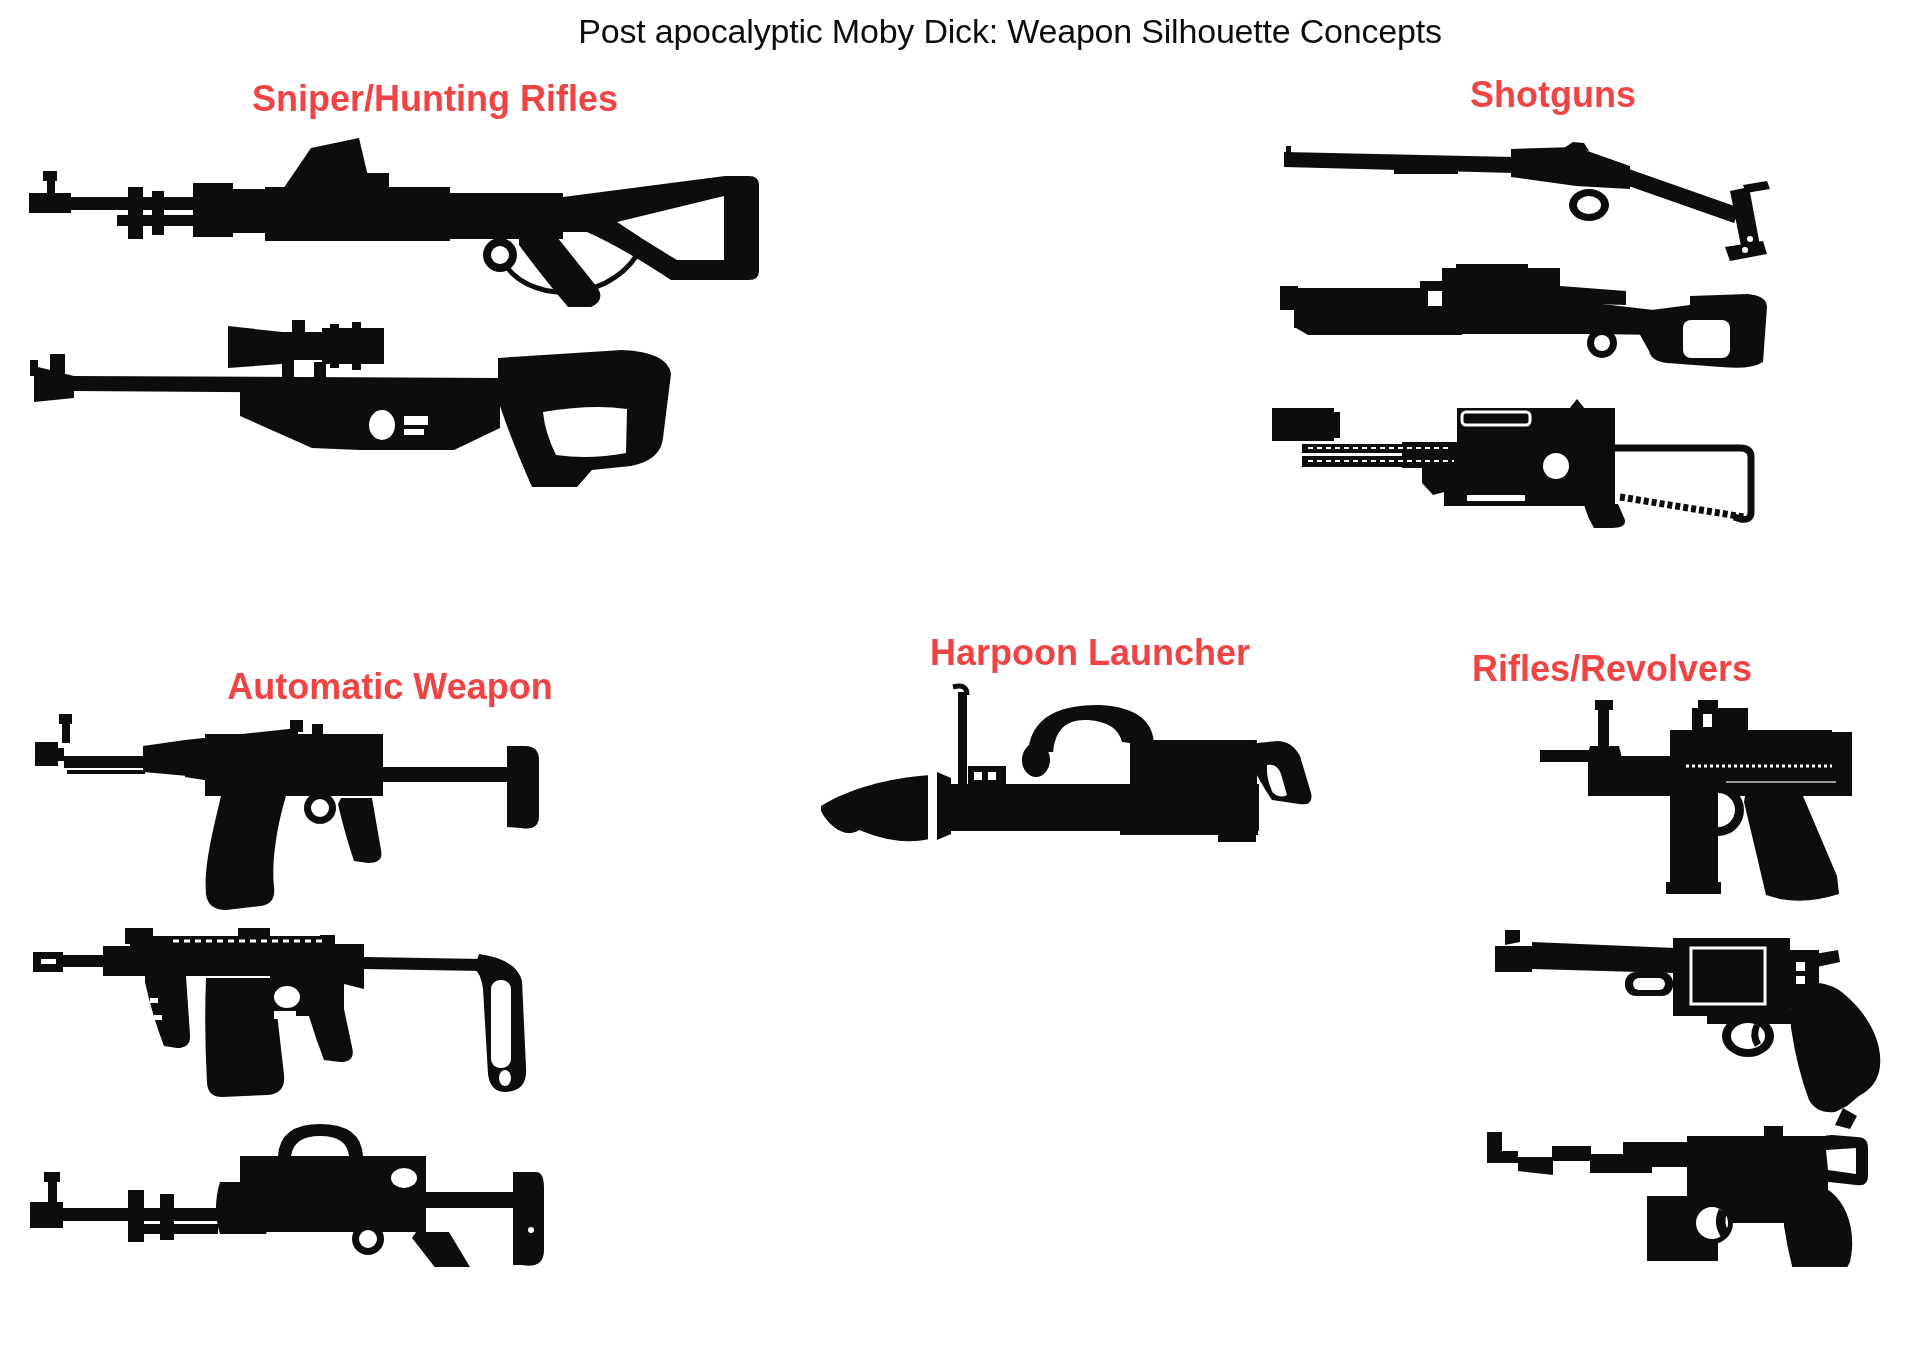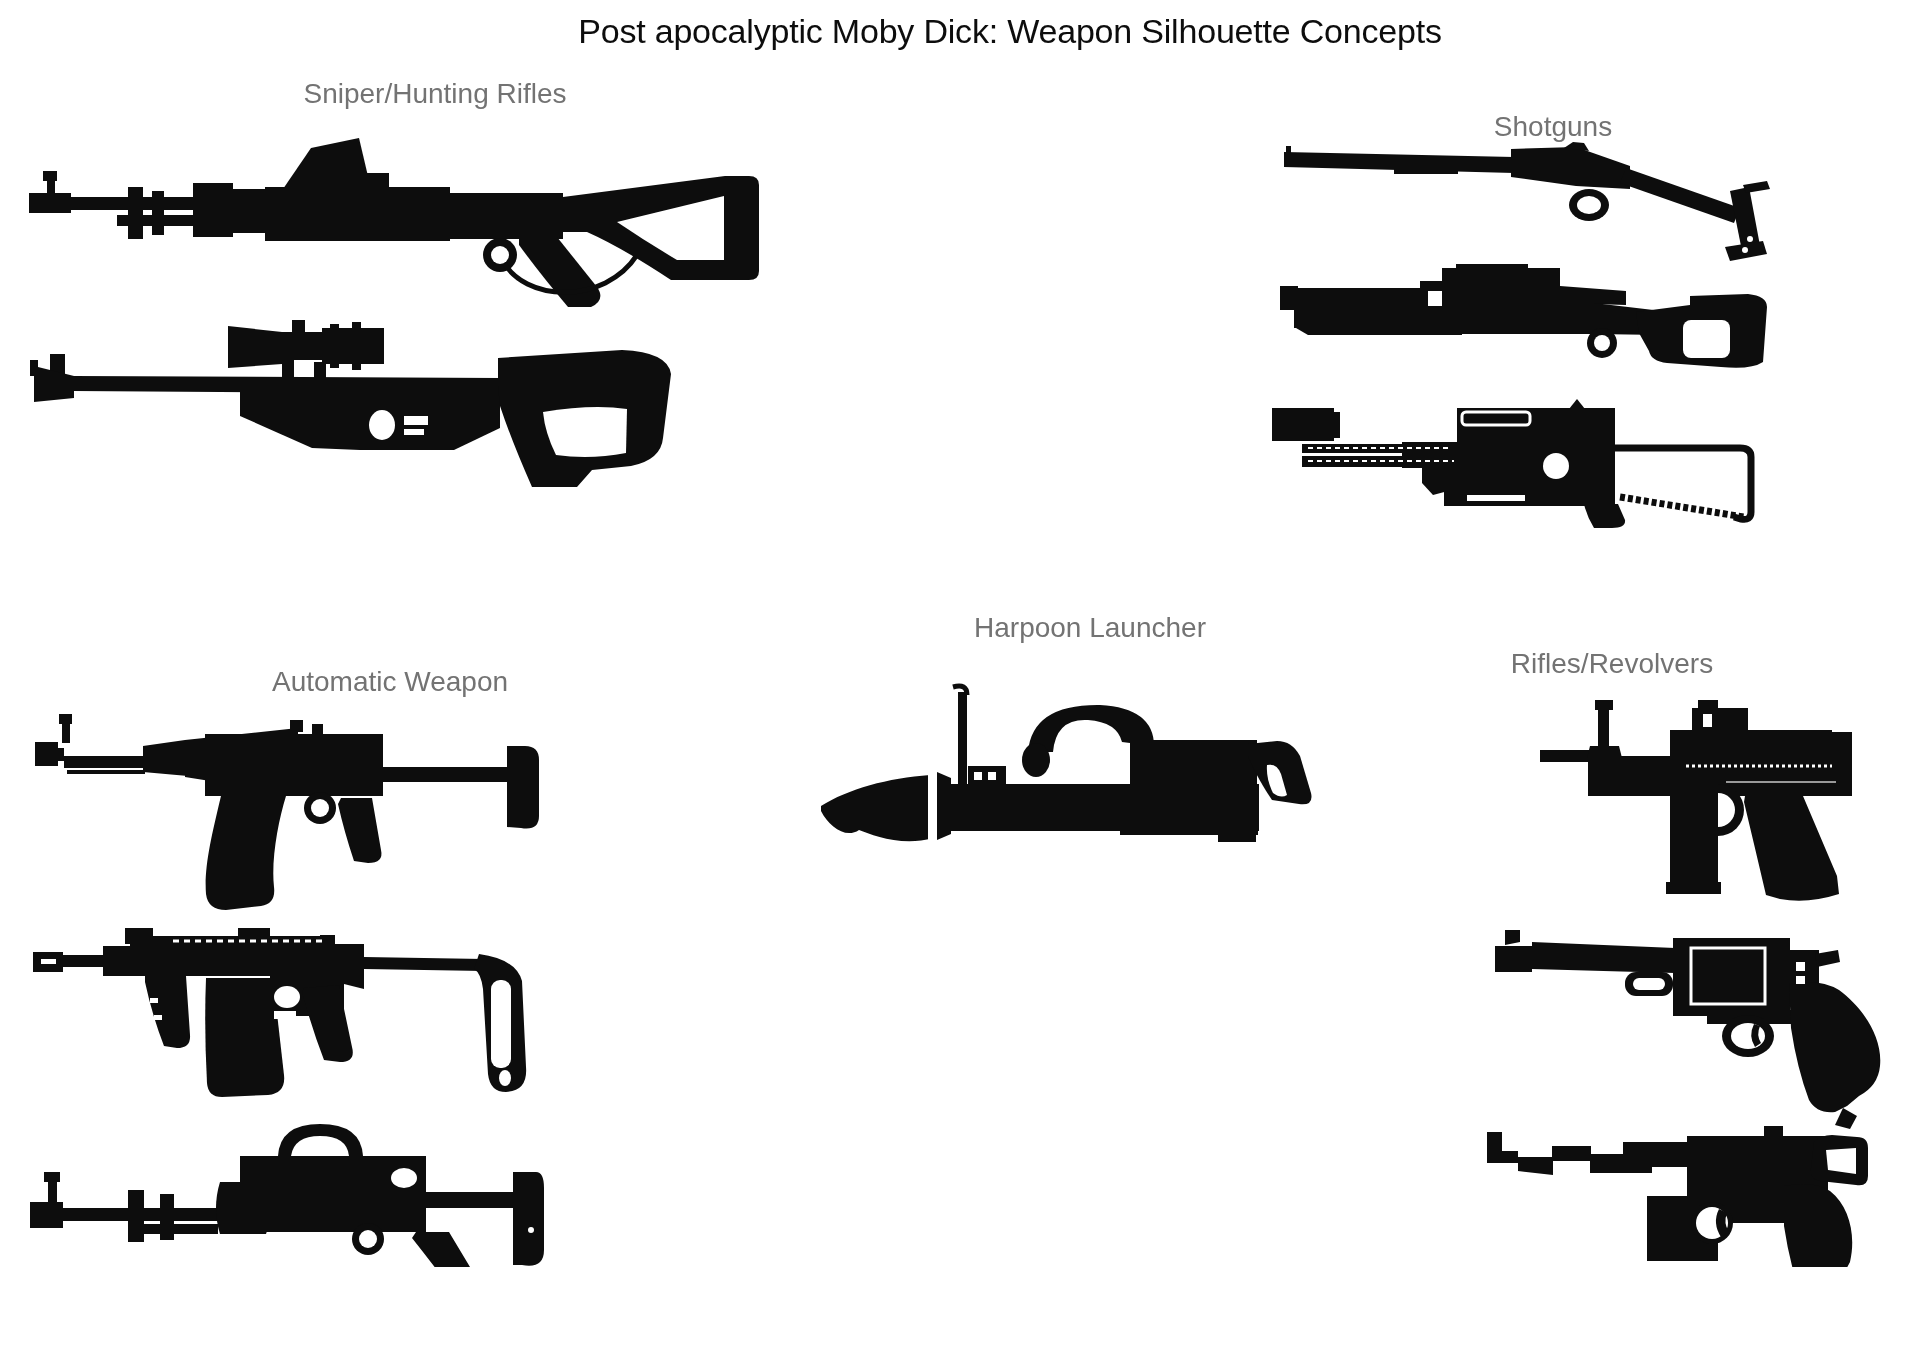--- a/index.html
+++ b/index.html
@@ -6,21 +6,21 @@
   .canvas{
     position:relative;width:1920px;height:1267px;background:#ffffff;
     font-family:"Liberation Sans", sans-serif;color:#111;overflow:hidden;
   }
   .title{
     position:absolute;top:12px;left:1010px;transform:translateX(-50%);
     font-size:34px;font-weight:400;letter-spacing:-0.2px;color:#0d0d0d;white-space:nowrap;
   }
   .group-label{
     position:absolute;transform:translateX(-50%);
-    font-size:28px;font-weight:400;color:#737373;white-space:nowrap;
+    font-size:36px;font-weight:700;color:#ef4444;white-space:nowrap;
   }
   .weapon{position:absolute;}
   .weapon svg{display:block;overflow:visible;}
   .sil{fill:#0d0d0d;}
   .cut{fill:#ffffff;}
 </style>
 </head>
 <body>
 
 <div class="canvas">
@@ -78,21 +78,21 @@
         </g>
         <ellipse class="cut" cx="352" cy="105" rx="13" ry="15"></ellipse>
         <rect class="cut" x="374" y="96" width="24" height="9"></rect>
         <rect class="cut" x="374" y="109" width="20" height="6"></rect>
         <path class="cut" d="M513,92 Q562,84 597,89 L596,133 Q560,140 526,135 Q515,113 513,92 Z"></path>
       </svg>
     </div>
   </div>
 
   <div>
-    <div class="group-label" style="left:1553px;top:74px;margin-top:37px;">Shotguns</div>
+    <div class="group-label" style="left:1553px;top:74px;">Shotguns</div>
 
     <div class="weapon" style="left:1278px;top:142px;">
       <svg width="500" height="120" viewBox="0 0 500 120">
         <g class="sil">
           <rect x="8" y="4" width="5" height="8"></rect>
           <path d="M6,10 L236,15 L236,31 L6,25 Z"></path>
           <rect x="116" y="25" width="64" height="7"></rect>
           <path d="M233,7 L298,5 L352,24 L352,47 L298,44 L233,35 Z"></path>
           <path d="M286,6 L295,0 L306,1 L311,9 Z"></path>
           <ellipse cx="311" cy="63" rx="20" ry="16"></ellipse>
@@ -229,21 +229,21 @@
         </g>
         <path class="cut" d="M261,34 Q264,14 290,14 Q317,14 319,34 Z"></path>
         <ellipse class="cut" cx="374" cy="56" rx="13" ry="10"></ellipse>
         <circle class="cut" cx="338" cy="117" r="9"></circle>
         <circle class="cut" cx="501" cy="108" r="3"></circle>
       </svg>
     </div>
   </div>
 
   <div>
-    <div class="group-label" style="left:1090px;top:612px;">Harpoon Launcher</div>
+    <div class="group-label" style="left:1090px;top:632px;">Harpoon Launcher</div>
 
     <div class="weapon" style="left:820px;top:682px;">
       <svg width="500" height="195" viewBox="0 0 500 195">
         <g class="sil">
           <path d="M1,124 C28,107 68,96 110,93 L113,93 L113,156 C82,165 52,153 39,148 C26,157 9,145 1,129 Z"></path>
           <path d="M117,90 L131,96 L131,152 L117,158 Z"></path>
           <rect x="127" y="102" width="312" height="47"></rect>
           <rect x="138" y="10" width="9" height="94"></rect>
           <path d="M147,13 Q147,1 133,5" fill="none" stroke="#0d0d0d" stroke-width="5"></path>
           <rect x="148" y="84" width="38" height="23"></rect>

